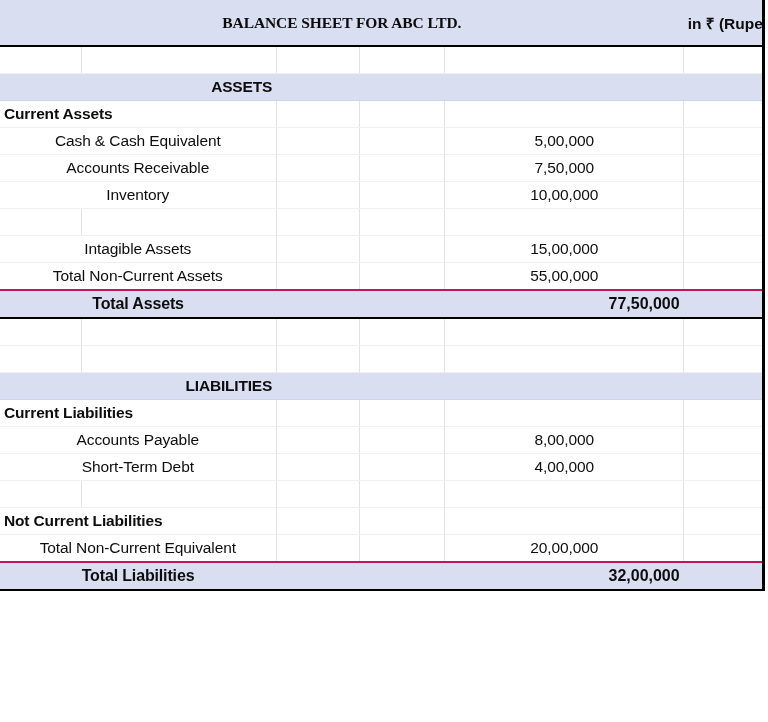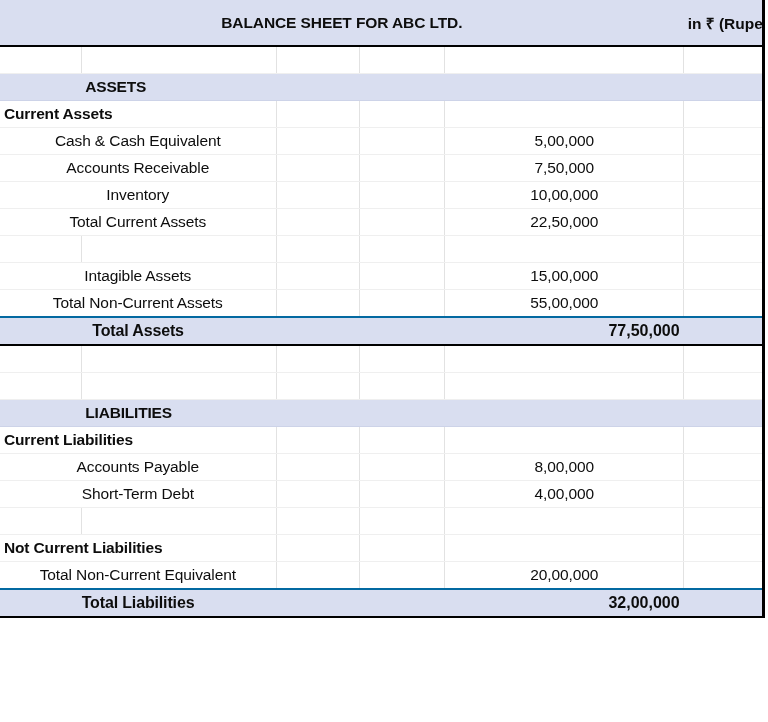--- a/index.html
+++ b/index.html
@@ -48,39 +48,40 @@
     background: #d9def0;
     border-bottom: 2px solid #000000;
     border-right: none;
     height: 45px;
   }
   td.title-main {
     font-size: 21px;
     font-weight: bold;
     text-align: center;
     letter-spacing: -0.1px;
+    font-family: Liberation Serif, serif;
   }
   td.title-unit {
     font-size: 16px;
     font-weight: bold;
     text-align: right;
     padding-right: 6px;
   }
 
   
   tr.section-row td {
     background: #d9def0;
     border-right: none;
     border-bottom: 1px solid #cdd3e8;
     border-top: 1px solid #cdd3e8;
   }
   td.section-label {
     font-size: 17px;
     font-weight: bold;
-    text-align: left;
+    text-align: right;
     letter-spacing: -0.2px;
   }
 
   
   td.group-head {
     font-weight: bold;
     text-align: left;
     font-size: 15.5px;
     padding-left: 2px;
     letter-spacing: -0.15px;
@@ -95,21 +96,21 @@
   td.amount {
     text-align: center;
     font-size: 15.5px;
     letter-spacing: -0.1px;
   }
 
   
   tr.total-row td {
     background: #d9def0;
     font-weight: bold;
-    border-top: 2px solid #0369a1;
+    border-top: 2px solid #be185d;
     border-bottom: 2px solid #000000;
     border-right: none;
   }
   tr.total-row td.total-label {
     text-align: center;
     font-size: 16px;
     letter-spacing: -0.15px;
   }
   tr.total-row td.total-amount {
     text-align: right;
@@ -196,27 +197,20 @@
     </tr>
 
     <tr>
       <td class="item-label" colspan="2">Inventory</td>
       <td></td>
       <td></td>
       <td class="amount">10,00,000</td>
       <td class="lastcol"></td>
     </tr>
 
-    <tr>
-      <td class="item-label" colspan="2">Total Current Assets</td>
-      <td></td>
-      <td></td>
-      <td class="amount">22,50,000</td>
-      <td class="lastcol"></td>
-    </tr>
 
     <tr class="blank-row">
       <td></td>
       <td></td>
       <td></td>
       <td></td>
       <td></td>
       <td class="lastcol"></td>
     </tr>
 

